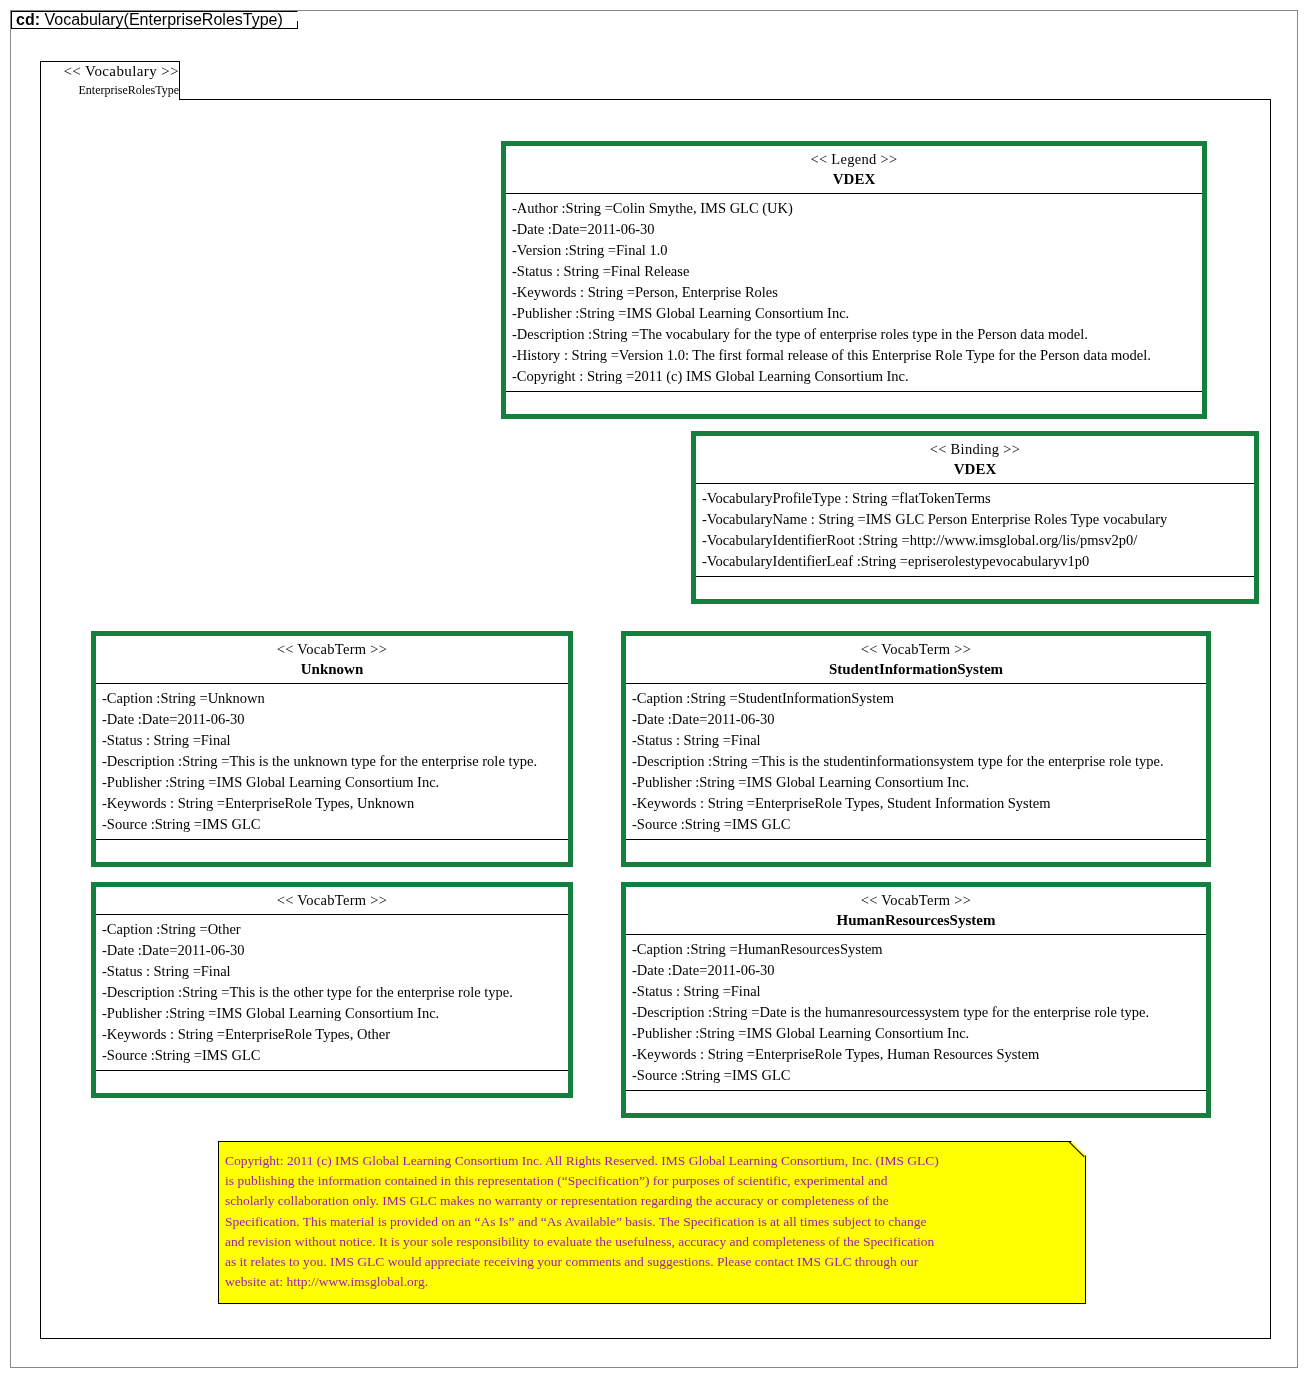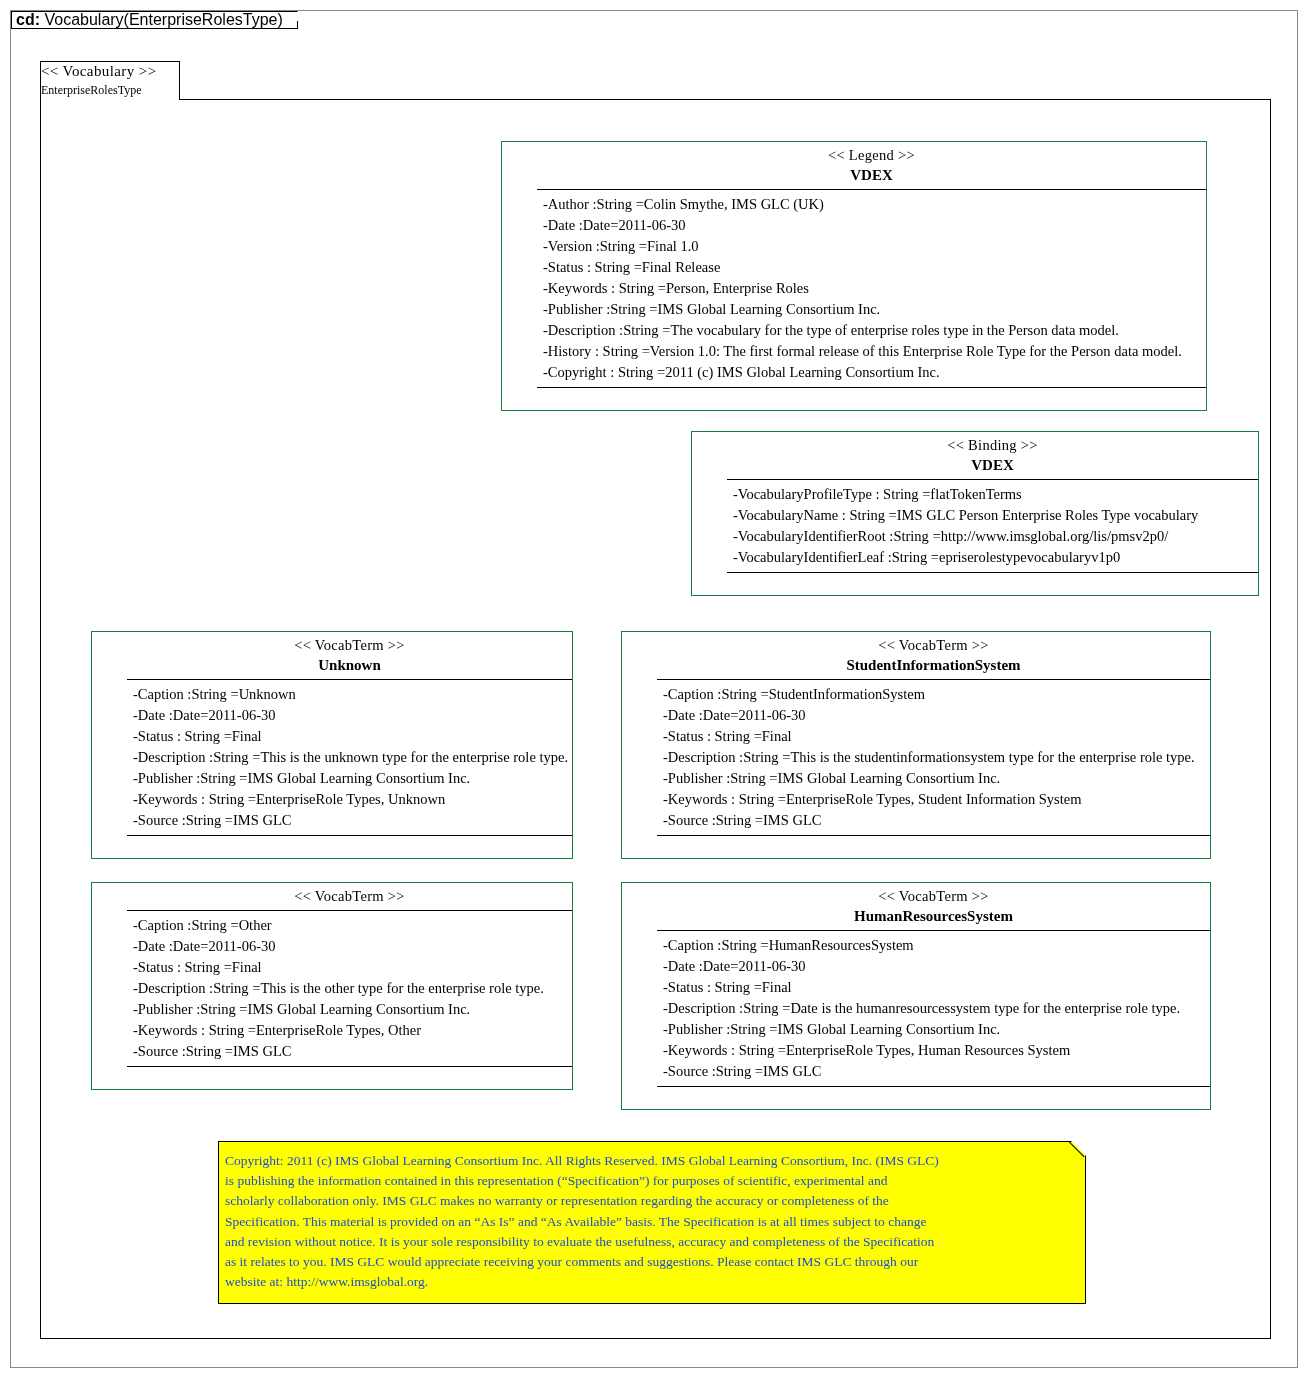--- a/index.html
+++ b/index.html
@@ -66,39 +66,38 @@
   #package-tab {
     position: absolute;
     left: 40px;
     top: 61px;
     width: 140px;
     height: 39px;
     border: 1px solid #000000;
     border-bottom: none;
     background: #ffffff;
     box-sizing: border-box;
-    text-align: left;
+    text-align: right;
   }
   #package-tab .stereotype {
     font-size: 15px;
     line-height: 19px;
     letter-spacing: 0.4px;
   }
   #package-tab .name {
     font-size: 12px;
     line-height: 19px;
   }
 
   
   .uml-box {
     position: absolute;
-    border: 1px solid #15803d;
+    border: 5px solid #15803d;
     background: #ffffff;
     box-sizing: border-box;
-    padding-left: 35px;
   }
   .uml-head {
     text-align: center;
     border-bottom: 1px solid #000000;
     padding: 3px 4px 4px 4px;
   }
   .uml-head .stereotype {
     font-size: 14.5px;
     line-height: 20px;
     letter-spacing: 0.3px;
@@ -135,21 +134,21 @@
   #copyright-note {
     position: absolute;
     left: 218px;
     top: 1141px;
     width: 868px;
     height: 163px;
     background: #ffff00;
     border: 1px solid #000000;
     box-sizing: border-box;
     padding: 9px 12px 6px 6px;
-    color: #1d4ed8;
+    color: #a21caf;
     font-size: 13.5px;
     line-height: 20.2px;
   }
   #copyright-note .fold {
     position: absolute;
     right: -1px;
     top: -1px;
     width: 0;
     height: 0;
     border-left: 15px solid transparent;

